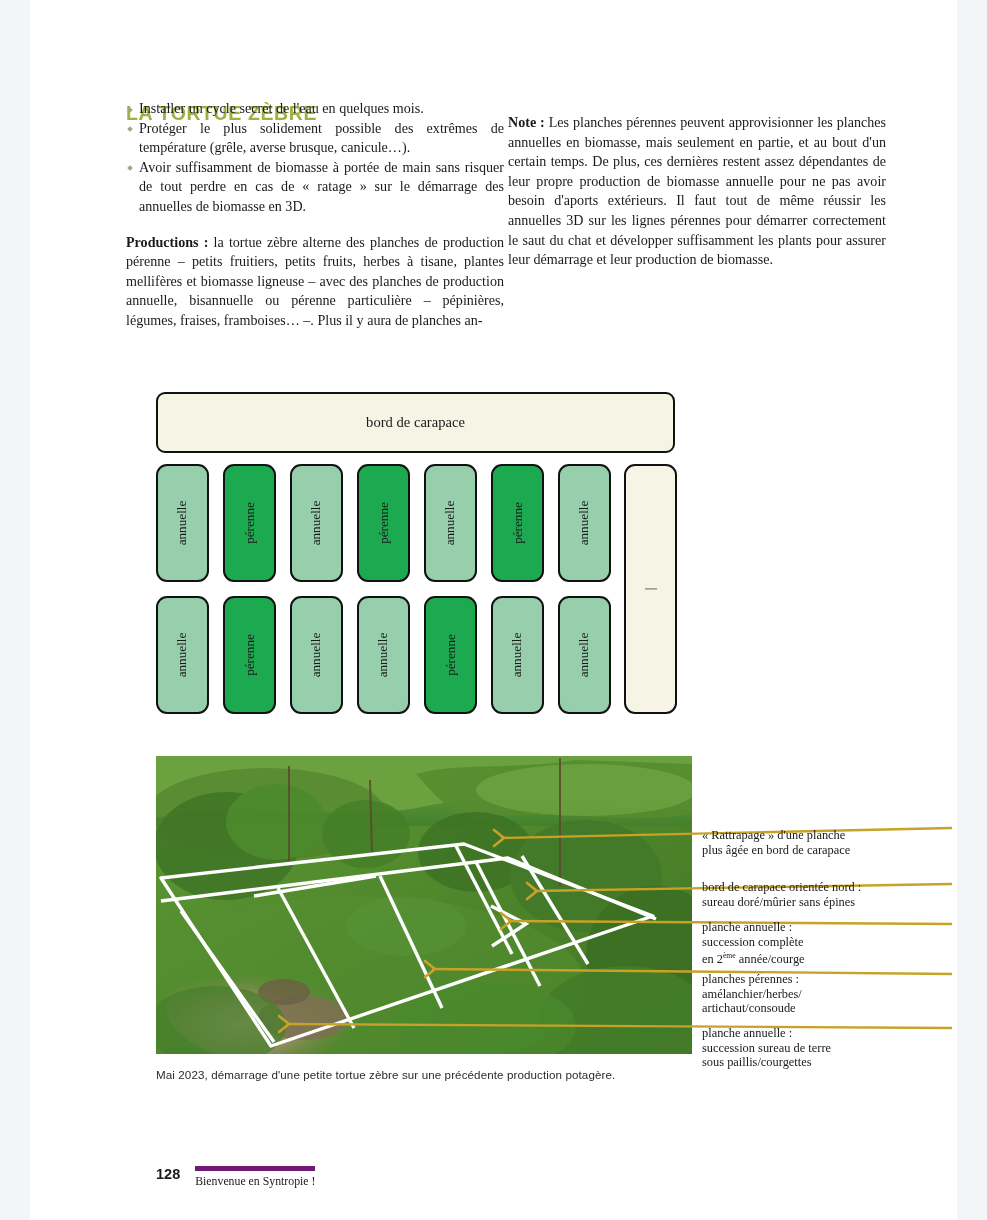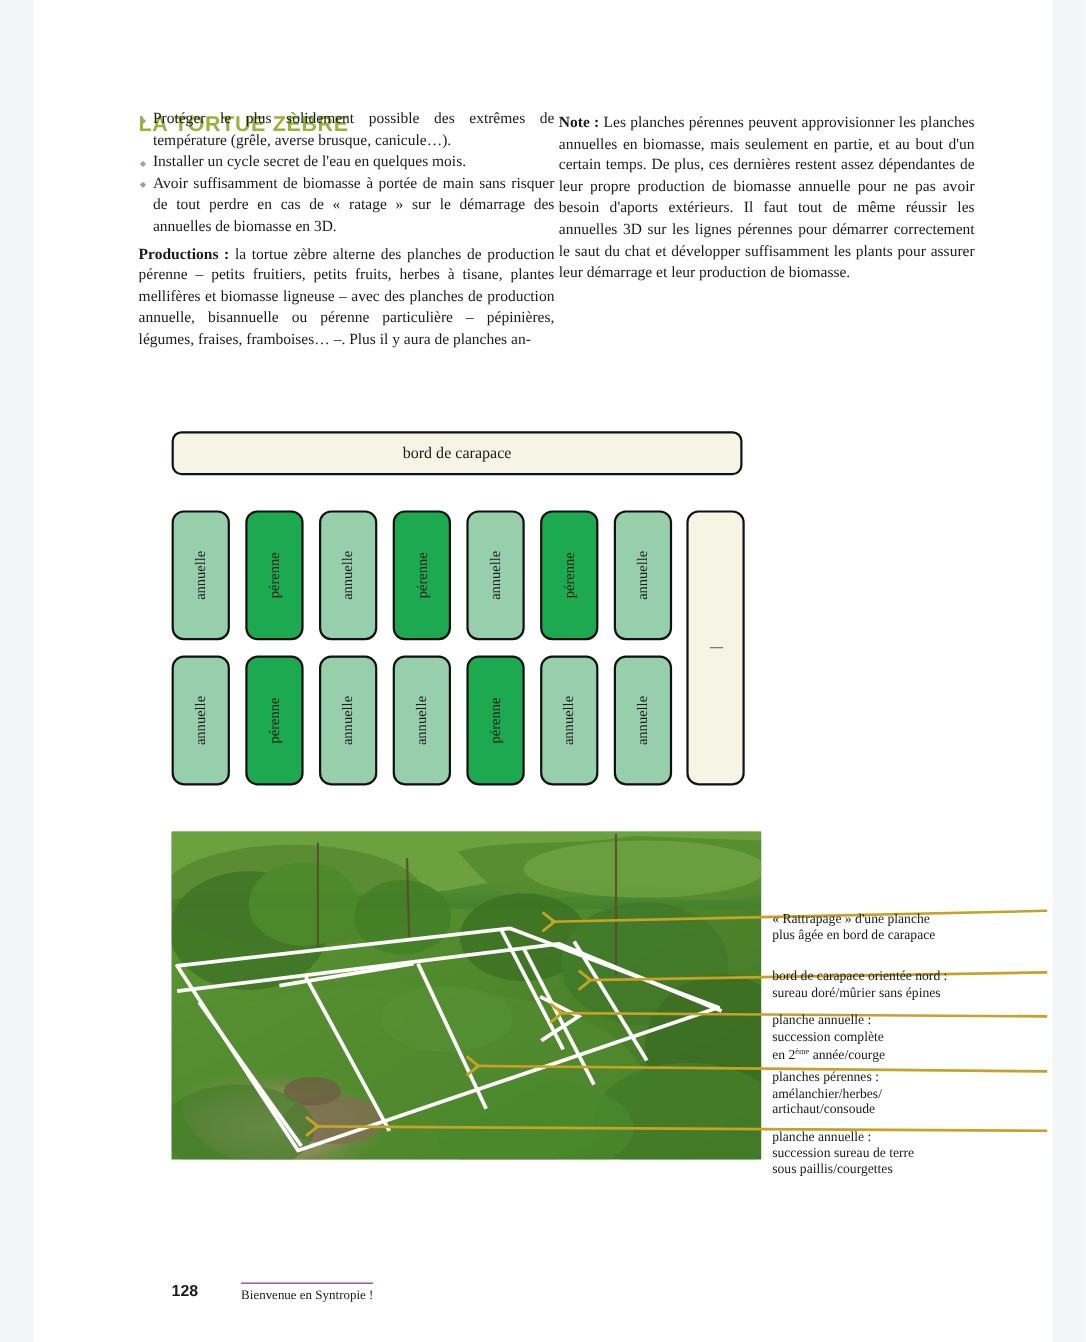--- a/index.html
+++ b/index.html
@@ -32,26 +32,26 @@
   ul.objectifs{list-style:none;margin:2px 0 0 0;padding:0;}
   ul.objectifs li{
     position:relative;padding-left:13px;margin:0 0 0 0;
     text-align:justify;
   }
   ul.objectifs li::before{
     content:"";position:absolute;left:2px;top:8.5px;
     width:4px;height:4px;background:#9aa889;transform:rotate(45deg);
   }
   p.para{margin:0;}
-  p.gap{margin-top:5px;}
+  p.gap{margin-top:16px;}
 
   
   .diagram{position:absolute;left:126px;top:392px;width:521px;height:340px;}
   .carapace{
-    position:absolute;left:0;top:0;width:519px;height:40px;
+    position:absolute;left:0;top:0;width:519px;height:61px;
     background:#f6f4e5;border:2.6px solid #111;border-radius:9px;
     box-sizing:border-box;
     display:flex;align-items:center;justify-content:center;
     font-size:14.6px;color:#1a1a1a;
   }
   .rows{position:absolute;left:0;top:72px;width:521px;}
   .row{position:relative;height:118px;}
   .row.r2{margin-top:14px;}
   .bed{
     position:absolute;top:0;width:53px;height:118px;
@@ -84,42 +84,42 @@
   .leaders{position:absolute;left:126px;top:756px;width:800px;height:300px;pointer-events:none;}
 
   
   .caption{
     position:absolute;left:126px;top:1068px;width:700px;
     font-family:"Liberation Sans", sans-serif;
     font-size:11.6px;color:#2b2b2b;letter-spacing:.1px;
   }
 
   
-  .footer{position:absolute;left:126px;top:1166px;display:flex;align-items:flex-start;gap:24px;}
+  .footer{position:absolute;left:126px;top:1166px;display:flex;align-items:flex-start;}
   .folio{font-family:"Liberation Sans", sans-serif;font-weight:bold;font-size:14.5px;color:#1a1a1a;}
   .booktitle{
     margin-left:15px;padding-top:3px;
-    border-top:1px solid #701a75;
+    border-top:5px solid #701a75;
     font-size:11.8px;color:#1a1a1a;
   }
 </style>
 </head>
 <body>
 
 <div class="gutter-left"></div>
 <div class="gutter-right"></div>
 
 <div class="page">
 
   <div class="title">LA TORTUE ZÈBRE</div>
 
   <div class="col col-left">
     <ul class="objectifs">
+      <li><span>Installer un cycle secret de l'eau en quelques mois.</span></li>
       <li><span>Protéger le plus solidement possible des extrêmes de température (grêle, averse brusque, canicule…).</span></li>
-      <li><span>Installer un cycle secret de l'eau en quelques mois.</span></li>
       <li><span>Avoir suffisamment de biomasse à portée de main sans risquer de tout perdre en cas de « ratage » sur le démarrage des annuelles de biomasse en 3D.</span></li>
     </ul>
     <p class="para gap"><span class="lead">Productions :</span><span> la tortue zèbre alterne des planches de production pérenne – petits fruitiers, petits fruits, herbes à tisane, plantes mellifères et biomasse ligneuse – avec des planches de production annuelle, bisannuelle ou pérenne particulière – pépinières, légumes, fraises, framboises… –. Plus il y aura de planches an-</span></p>
   </div>
 
   <div class="col col-right">
     <p class="para gap"><span class="lead">Note :</span><span> Les planches pérennes peuvent approvisionner les planches annuelles en biomasse, mais seulement en partie, et au bout d'un certain temps. De plus, ces dernières restent assez dépendantes de leur propre production de biomasse annuelle pour ne pas avoir besoin d'aports extérieurs. Il faut tout de même réussir les annuelles 3D sur les lignes pérennes pour démarrer correctement le saut du chat et développer suffisamment les plants pour assurer leur démarrage et leur production de biomasse.</span></p>
   </div>
 
   <div class="diagram">
@@ -279,19 +279,20 @@
       <div>amélanchier/herbes/</div>
       <div>artichaut/consoude</div>
     </div>
     <div class="annot" style="top:202px">
       <div>planche annuelle :</div>
       <div>succession sureau de terre</div>
       <div>sous paillis/courgettes</div>
     </div>
   </div>
 
+  <div class="caption">Mai 2023, démarrage d'une petite tortue zèbre sur une précédente production potagère.</div>
 
   <div class="footer">
     <div class="folio">128</div>
     <div class="booktitle">Bienvenue en Syntropie !</div>
   </div>
 
 </div>
 
 </body></html>

